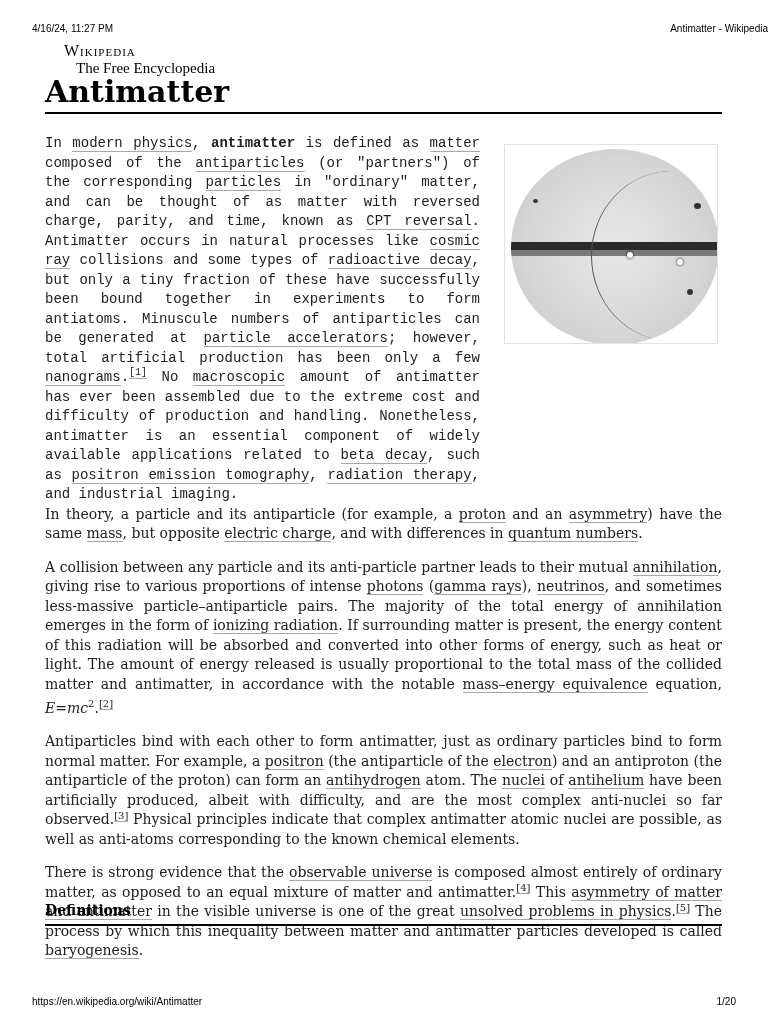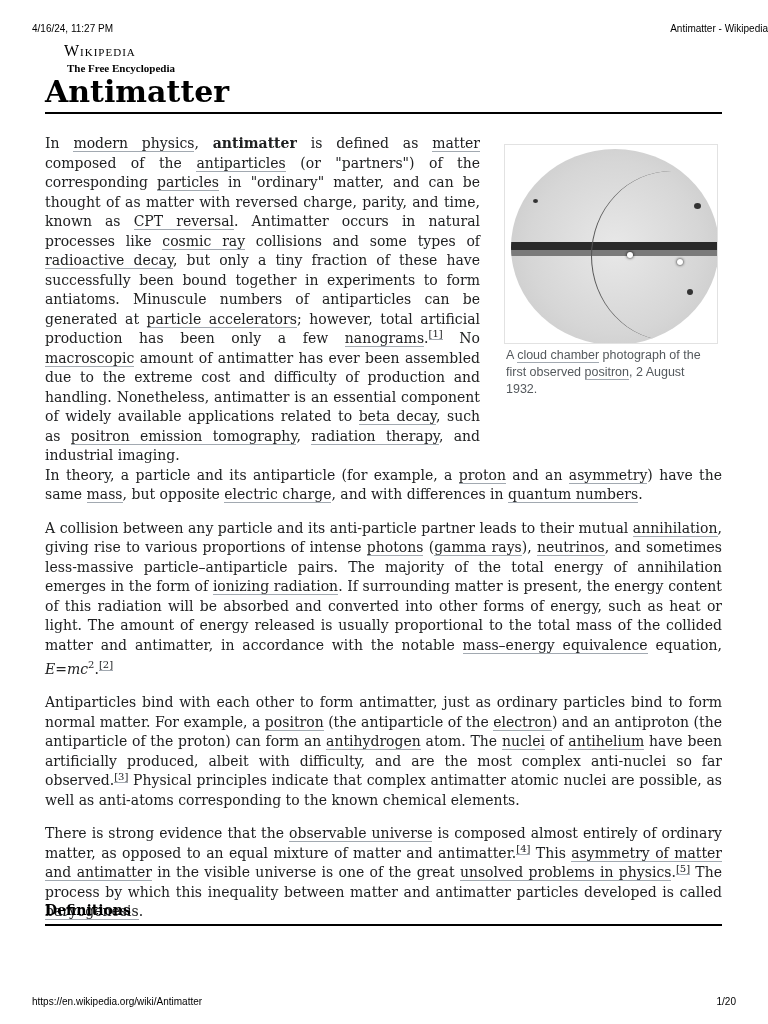--- a/index.html
+++ b/index.html
@@ -10,31 +10,31 @@
   }
   .print-header { top: 23px; height: 14px; padding-left: 44px; }
   .print-footer { top: 996px; height: 14px; }
   .ph-left { position: absolute; left: 32px; }
   .ph-center { position: absolute; left: 0; width: 768px; text-align: right; }
   .pf-left { position: absolute; left: 32px; }
   .pf-right { position: absolute; right: 32px; }
 
   .logo { position: absolute; left: 64px; top: 40px; font-family: "Liberation Serif", serif; color: #000; }
   .logo-word { font-size: 16px; letter-spacing: 1px; line-height: 22px; font-variant: small-caps; }
-  .logo-tag { font-size: 11px; line-height: 12px; margin-left: 3px; font-weight: bold; }
+  .logo-tag { font-size: 15px; line-height: 12px; margin-left: 12px; }
 
   .page-title {
     position: absolute; left: 45px; top: 72px; width: 677px;
     font-family: "DejaVu Serif", serif; font-weight: bold; font-size: 30px; line-height: 40px;
     color: #000; border-bottom: 2px solid #000; padding-bottom: 0; margin: 0;
   }
 
   .content { position: absolute; left: 45px; top: 134px; width: 677px; font-family: "DejaVu Serif", serif; font-size: 14px; line-height: 19.5px; color: #202122; }
   .lead-wrap { position: relative; }
-  .lead-para { width: 435px; text-align: justify; margin: 0; }
+  .lead-para { width: 435px; text-align: justify; margin: 0; font-family: Liberation Mono, monospace; }
 
   .thumb {
     position: absolute; left: 459px; top: 10px; width: 214px;
   }
   .thumb-img {
     width: 212px; height: 198px; border: 1px solid #e2e2e2; background: #fff; position: relative; overflow: hidden;
   }
   .chamber {
     position: absolute; left: 6px; top: 4px; width: 208px; height: 196px; border-radius: 50%;
     background: radial-gradient(circle at 50% 50%, #e8e8e8 0%, #d6d6d6 60%, #c4c4c4 100%);
@@ -89,21 +89,20 @@
           <div class="band"></div>
           <div class="band2"></div>
           <div class="track"></div>
           <div class="dot1"></div>
           <div class="dot2"></div>
           <div class="spot" style="left:22px;top:50px;width:5px;height:4px;"></div>
           <div class="spot" style="left:183px;top:54px;width:7px;height:6px;"></div>
           <div class="spot" style="left:176px;top:140px;width:6px;height:6px;"></div>
         </div>
       </div>
-      <div class="thumb-caption"><span>A </span><a class="wlink">cloud chamber</a><span> photograph of the first observed </span><a class="wlink">positron</a><span>, 2 August 1932.</span></div>
     </div>
   </div>
 
   <p class="para"><span>In theory, a particle and its antiparticle (for example, a </span><a class="wlink">proton</a><span> and an </span><a class="wlink">asymmetry</a><span>) have the same </span><a class="wlink">mass</a><span>, but opposite </span><a class="wlink">electric charge</a><span>, and with differences in </span><a class="wlink">quantum numbers</a><span>.</span></p>
 
   <p class="para"><span>A collision between any particle and its anti-particle partner leads to their mutual </span><a class="wlink">annihilation</a><span>, giving rise to various proportions of intense </span><a class="wlink">photons</a><span> (</span><a class="wlink">gamma rays</a><span>), </span><a class="wlink">neutrinos</a><span>, and sometimes less-massive particle–antiparticle pairs. The majority of the total energy of annihilation emerges in the form of </span><a class="wlink">ionizing radiation</a><span>. If surrounding matter is present, the energy content of this radiation will be absorbed and converted into other forms of energy, such as heat or light. The amount of energy released is usually proportional to the total mass of the collided matter and antimatter, in accordance with the notable </span><a class="wlink">mass–energy equivalence</a><span> equation, </span><span class="math"><span>E</span><span style="font-style:normal">=</span><span>mc</span><sup style="font-style:normal;font-size:10px">2</sup></span><span>.</span><sup class="ref"><a>[2]</a></sup></p>
 
   <p class="para"><span>Antiparticles bind with each other to form antimatter, just as ordinary particles bind to form normal matter. For example, a </span><a class="wlink">positron</a><span> (the antiparticle of the </span><a class="wlink">electron</a><span>) and an antiproton (the antiparticle of the proton) can form an </span><a class="wlink">antihydrogen</a><span> atom. The </span><a class="wlink">nuclei</a><span> of </span><a class="wlink">antihelium</a><span> have been artificially produced, albeit with difficulty, and are the most complex anti-nuclei so far observed.</span><sup class="ref"><a>[3]</a></sup><span> Physical principles indicate that complex antimatter atomic nuclei are possible, as well as anti-atoms corresponding to the known chemical elements.</span></p>
 
   <p class="para"><span>There is strong evidence that the </span><a class="wlink">observable universe</a><span> is composed almost entirely of ordinary matter, as opposed to an equal mixture of matter and antimatter.</span><sup class="ref"><a>[4]</a></sup><span> This </span><a class="wlink">asymmetry of matter and antimatter</a><span> in the visible universe is one of the great </span><a class="wlink">unsolved problems in physics</a><span>.</span><sup class="ref"><a>[5]</a></sup><span> The process by which this inequality between matter and antimatter particles developed is called </span><a class="wlink">baryogenesis</a><span>.</span></p>

